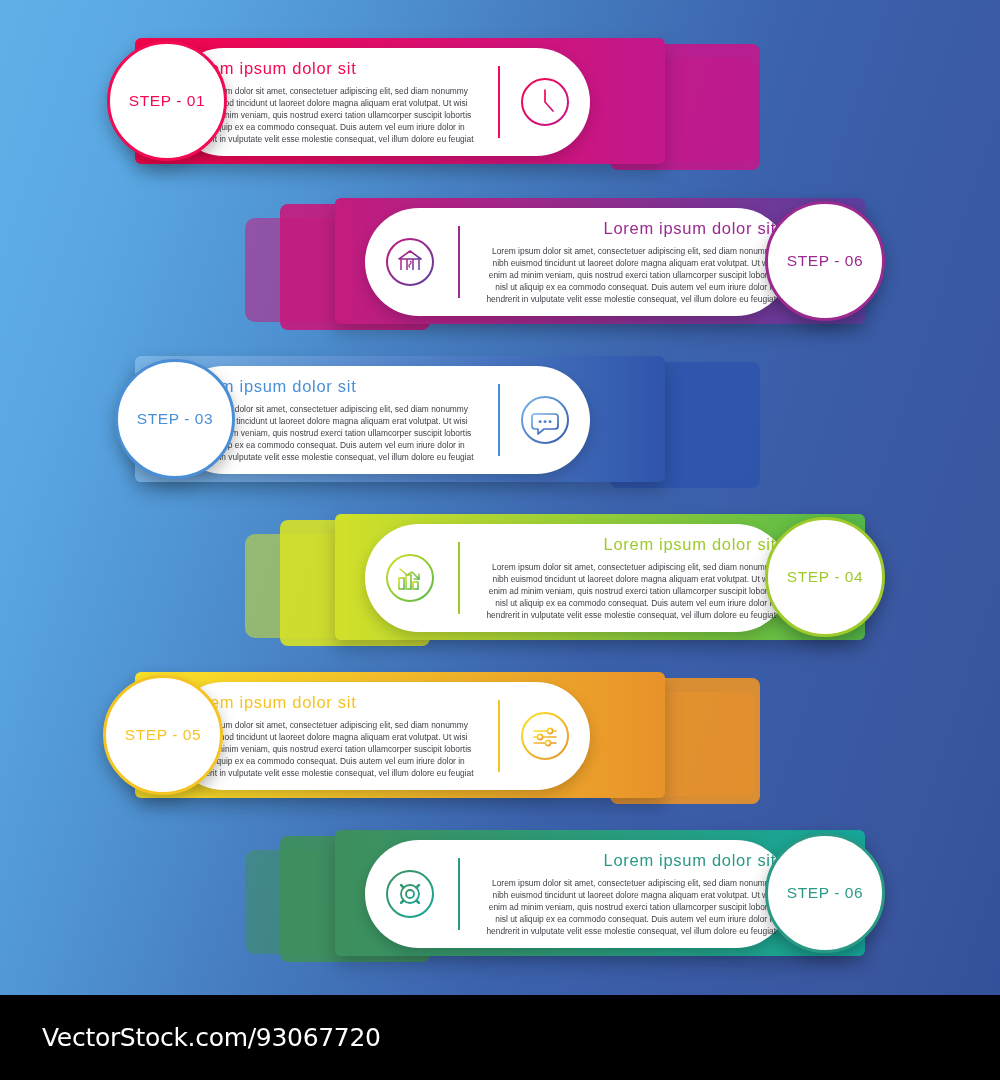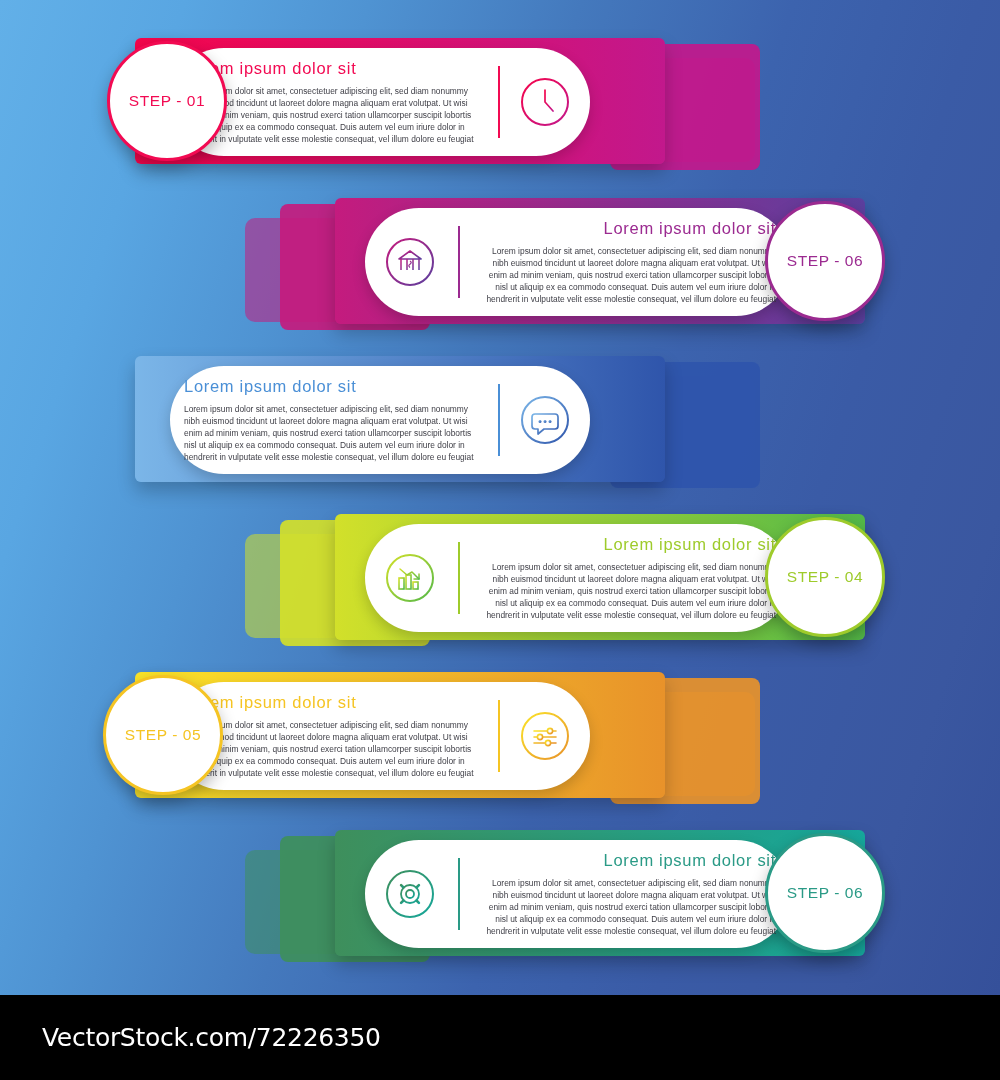--- a/index.html
+++ b/index.html
@@ -167,20 +167,23 @@
           <div class="title" style="color: rgb(155, 42, 144);">Lorem ipsum dolor sit</div>
           <div class="body">Lorem ipsum dolor sit amet, consectetuer adipiscing elit, sed diam nonummy nibh euismod tincidunt ut laoreet dolore magna aliquam erat volutpat. Ut wisi enim ad minim veniam, quis nostrud exerci tation ullamcorper suscipit lobortis nisl ut aliquip ex ea commodo consequat. Duis autem vel eum iriure dolor in hendrerit in vulputate velit esse molestie consequat, vel illum dolore eu feugiat</div>
         </div>
       </div>
     </div>
     <div class="step" style="top: 348px;">
       <div class="plate-far" style="background: rgb(47, 85, 171); width: 120px; left: 635px;"></div>
       <div class="plate-mid" style="background: rgb(47, 85, 171); width: 150px; left: 610px; opacity: 0.92;"></div>
       <div class="band" style="left: 135px; width: 530px; background: linear-gradient(90deg, rgb(123, 182, 232) 0%, rgb(47, 85, 171) 100%); box-shadow: rgba(0, 0, 0, 0.22) 0px 9px 18px;"></div>
       <div class="pill" style="left: 170px; width: 420px;"></div>
+      <div class="badge" style="border-color: rgb(74, 143, 214); left: 115px;">
+        <span class="badge-label" style="color: rgb(74, 143, 214);">STEP - 03</span>
+      </div>
       <div class="content" style="left: 184px; width: 392px; justify-content: space-between;">
         <div class="txtcol" style="text-align: left;">
           <div class="title" style="color: rgb(74, 143, 214);">Lorem ipsum dolor sit</div>
           <div class="body">Lorem ipsum dolor sit amet, consectetuer adipiscing elit, sed diam nonummy nibh euismod tincidunt ut laoreet dolore magna aliquam erat volutpat. Ut wisi enim ad minim veniam, quis nostrud exerci tation ullamcorper suscipit lobortis nisl ut aliquip ex ea commodo consequat. Duis autem vel eum iriure dolor in hendrerit in vulputate velit esse molestie consequat, vel illum dolore eu feugiat</div>
         </div>
         <div class="divider" style="background: rgb(74, 143, 214);"></div>
         <div class="iconwrap">
           <svg viewBox="0 0 56 56">
             <defs>
               <linearGradient id="g2" x1="0" y1="0" x2="1" y2="1">
@@ -293,14 +296,14 @@
         <div class="divider" style="background: rgb(42, 154, 134);"></div>
         <div class="txtcol" style="text-align: right;">
           <div class="title" style="color: rgb(42, 154, 134);">Lorem ipsum dolor sit</div>
           <div class="body">Lorem ipsum dolor sit amet, consectetuer adipiscing elit, sed diam nonummy nibh euismod tincidunt ut laoreet dolore magna aliquam erat volutpat. Ut wisi enim ad minim veniam, quis nostrud exerci tation ullamcorper suscipit lobortis nisl ut aliquip ex ea commodo consequat. Duis autem vel eum iriure dolor in hendrerit in vulputate velit esse molestie consequat, vel illum dolore eu feugiat</div>
         </div>
       </div>
     </div>
   </div>
 
 <div id="wm">
-  <div class="url">VectorStock.com/72226350</div>
+  <div class="url">VectorStock.com/93067720</div>
 </div>
 
 </body></html>

